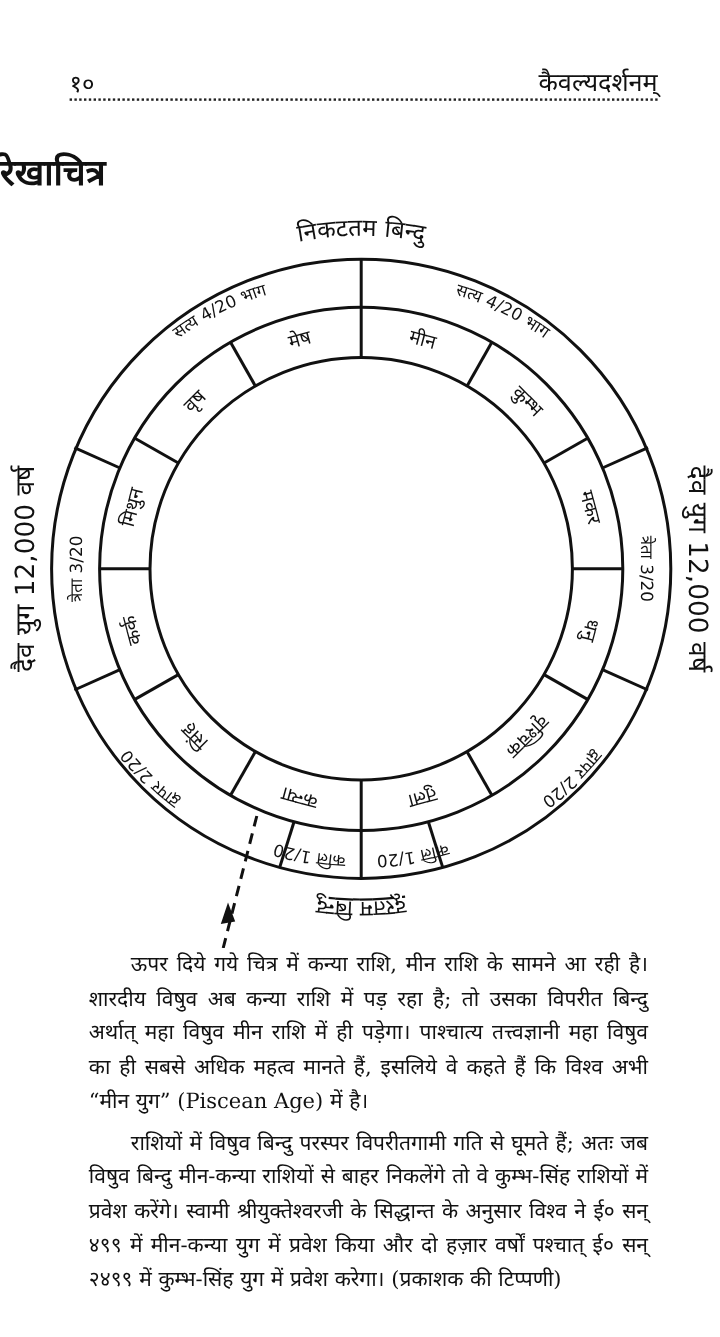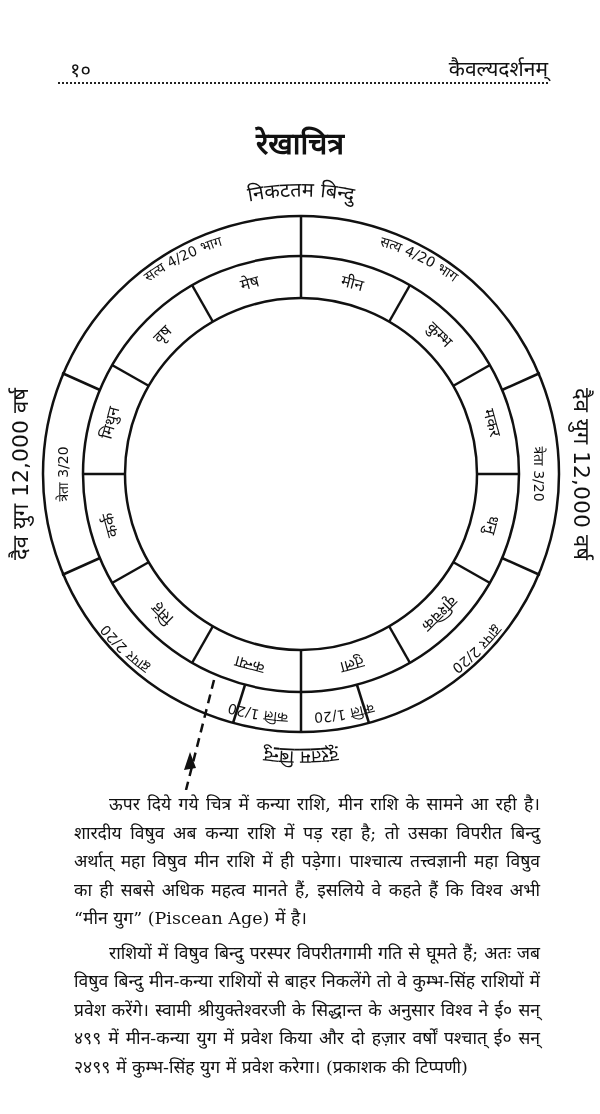--- a/index.html
+++ b/index.html
@@ -1,22 +1,22 @@
 <!DOCTYPE html>
 <html><head>
 <meta charset="utf-8">
 <style>
   html, body { margin:0; padding:0; background:#ffffff; }
   body { width:600px; height:1114px; position:relative; overflow:hidden;
          font-family:"DejaVu Serif", serif; color:#111; }
   .running-head { position:absolute; left:58px; right:52px; top:52px; height:30px;
                   border-bottom:2px dotted #222; }
-  .page-num { position:absolute; left:12px; top:4px; font-size:20px; }
+  .page-num { position:absolute; left:0; top:4px; font-size:20px; }
   .book-title { position:absolute; right:0; top:2px; font-size:21px;margin-left:48px; }
-  .fig-title { position:absolute; left:0; width:600px; top:122px; text-align:center;
+  .fig-title { position:absolute; left:0; width:600px; top:122px; text-align:left;
                font-size:30px; font-weight:bold; }
   svg.diagram { position:absolute; left:0; top:0; }
   svg text { font-family:"DejaVu Sans", sans-serif; fill:#111; }
   .body-text { position:absolute; left:58px; width:482px; top:790px;
                font-family:"DejaVu Serif", serif; font-size:17.5px; line-height:28.5px;
                text-align:justify; }
   .body-text p { margin:0 0 6px 16px; text-indent:2em; }
 </style>
 </head>
 <body>

